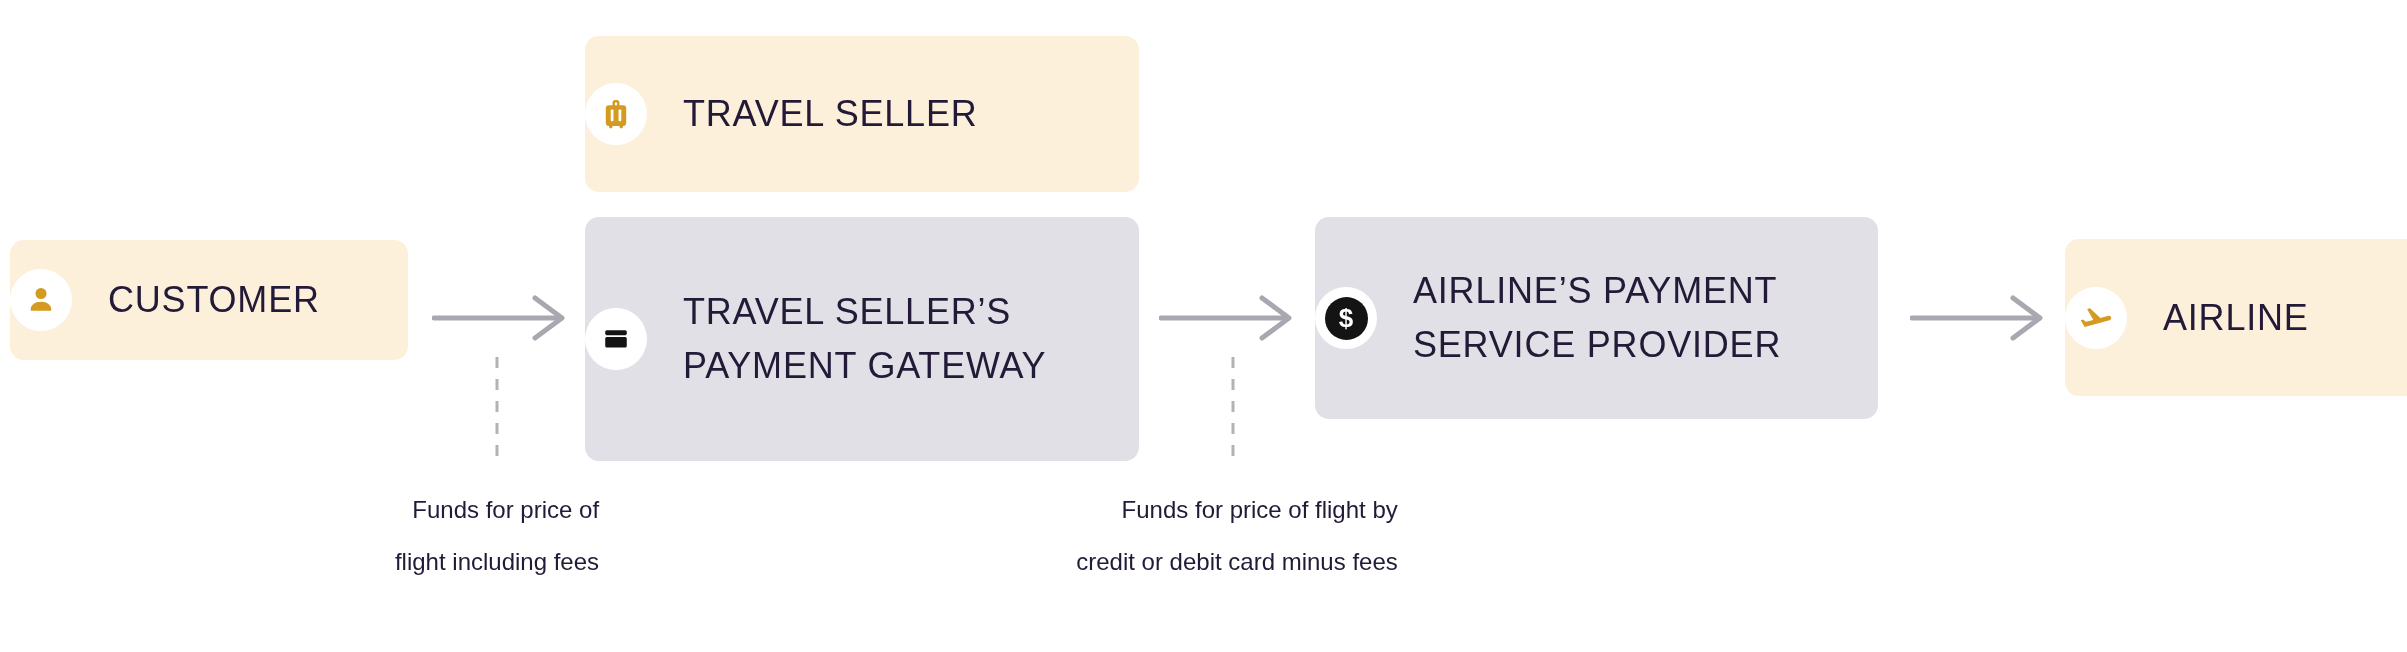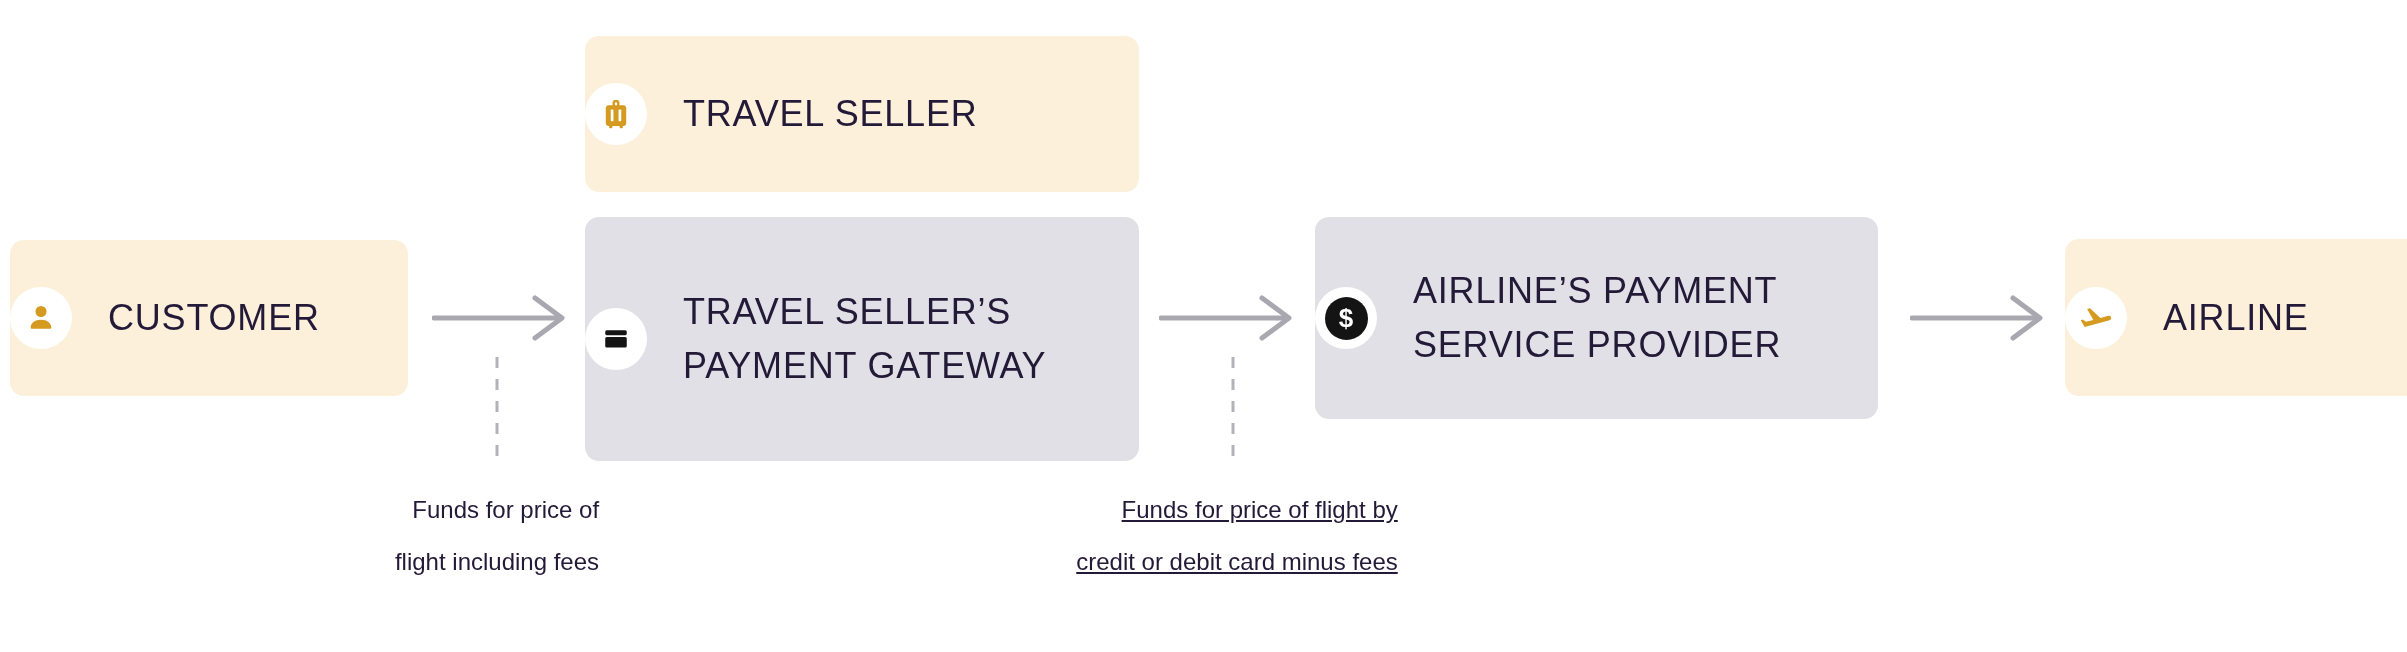--- a/index.html
+++ b/index.html
@@ -53,21 +53,21 @@
           <rect fill="#D49B20" x="7.4" y="19.6" width="2.2" height="1.9" rx="0.7"></rect>
           <rect fill="#D49B20" x="14.4" y="19.6" width="2.2" height="1.9" rx="0.7"></rect>
           <rect fill="#FFFFFF" x="8.5" y="9" width="1.8" height="7.8" rx="0.5"></rect>
           <rect fill="#FFFFFF" x="13.7" y="9" width="1.8" height="7.8" rx="0.5"></rect>
         </svg>
       </span>
     </div>
     <div class="label">TRAVEL SELLER</div>
   </div>
 
-  <div class="node cream" style="left:10px;top:240px;width:398px;height:156px;">
+  <div class="node cream" style="left:10px;top:240px;width:398px;height:120px;">
     <div class="badge">
       <span>
         <svg width="34" height="34" viewBox="0 0 24 24">
           <circle fill="#D49B20" cx="12" cy="7.4" r="3.9"></circle>
           <path fill="#D49B20" d="M12 13.2c-4.4 0-7.3 2.4-7.3 5.5 0 .5.4.9.9.9h12.8c.5 0 .9-.4.9-.9 0-3.1-2.9-5.5-7.3-5.5z"></path>
         </svg>
       </span>
     </div>
     <div class="label">CUSTOMER</div>
   </div>
@@ -135,18 +135,18 @@
   <div class="dash-line" style="left:1230px;top:355px;">
     <svg width="6" height="108" viewBox="0 0 6 108">
       <line x1="3" y1="2" x2="3" y2="108" stroke="#B3B2B9" stroke-width="3" stroke-dasharray="11 11"></line>
     </svg>
   </div>
 
   <div class="annotation" style="left:497px;top:484px;">
     <div>Funds for price of</div>
     <div>flight including fees</div>
   </div>
-  <div class="annotation" style="left:1237px;top:484px;text-decoration:underline;">
+  <div class="annotation" style="left:1237px;top:484px;">
     <div>Funds for price of flight by</div>
     <div>credit or debit card minus fees</div>
   </div>
 
 </div>
 
 </body></html>

